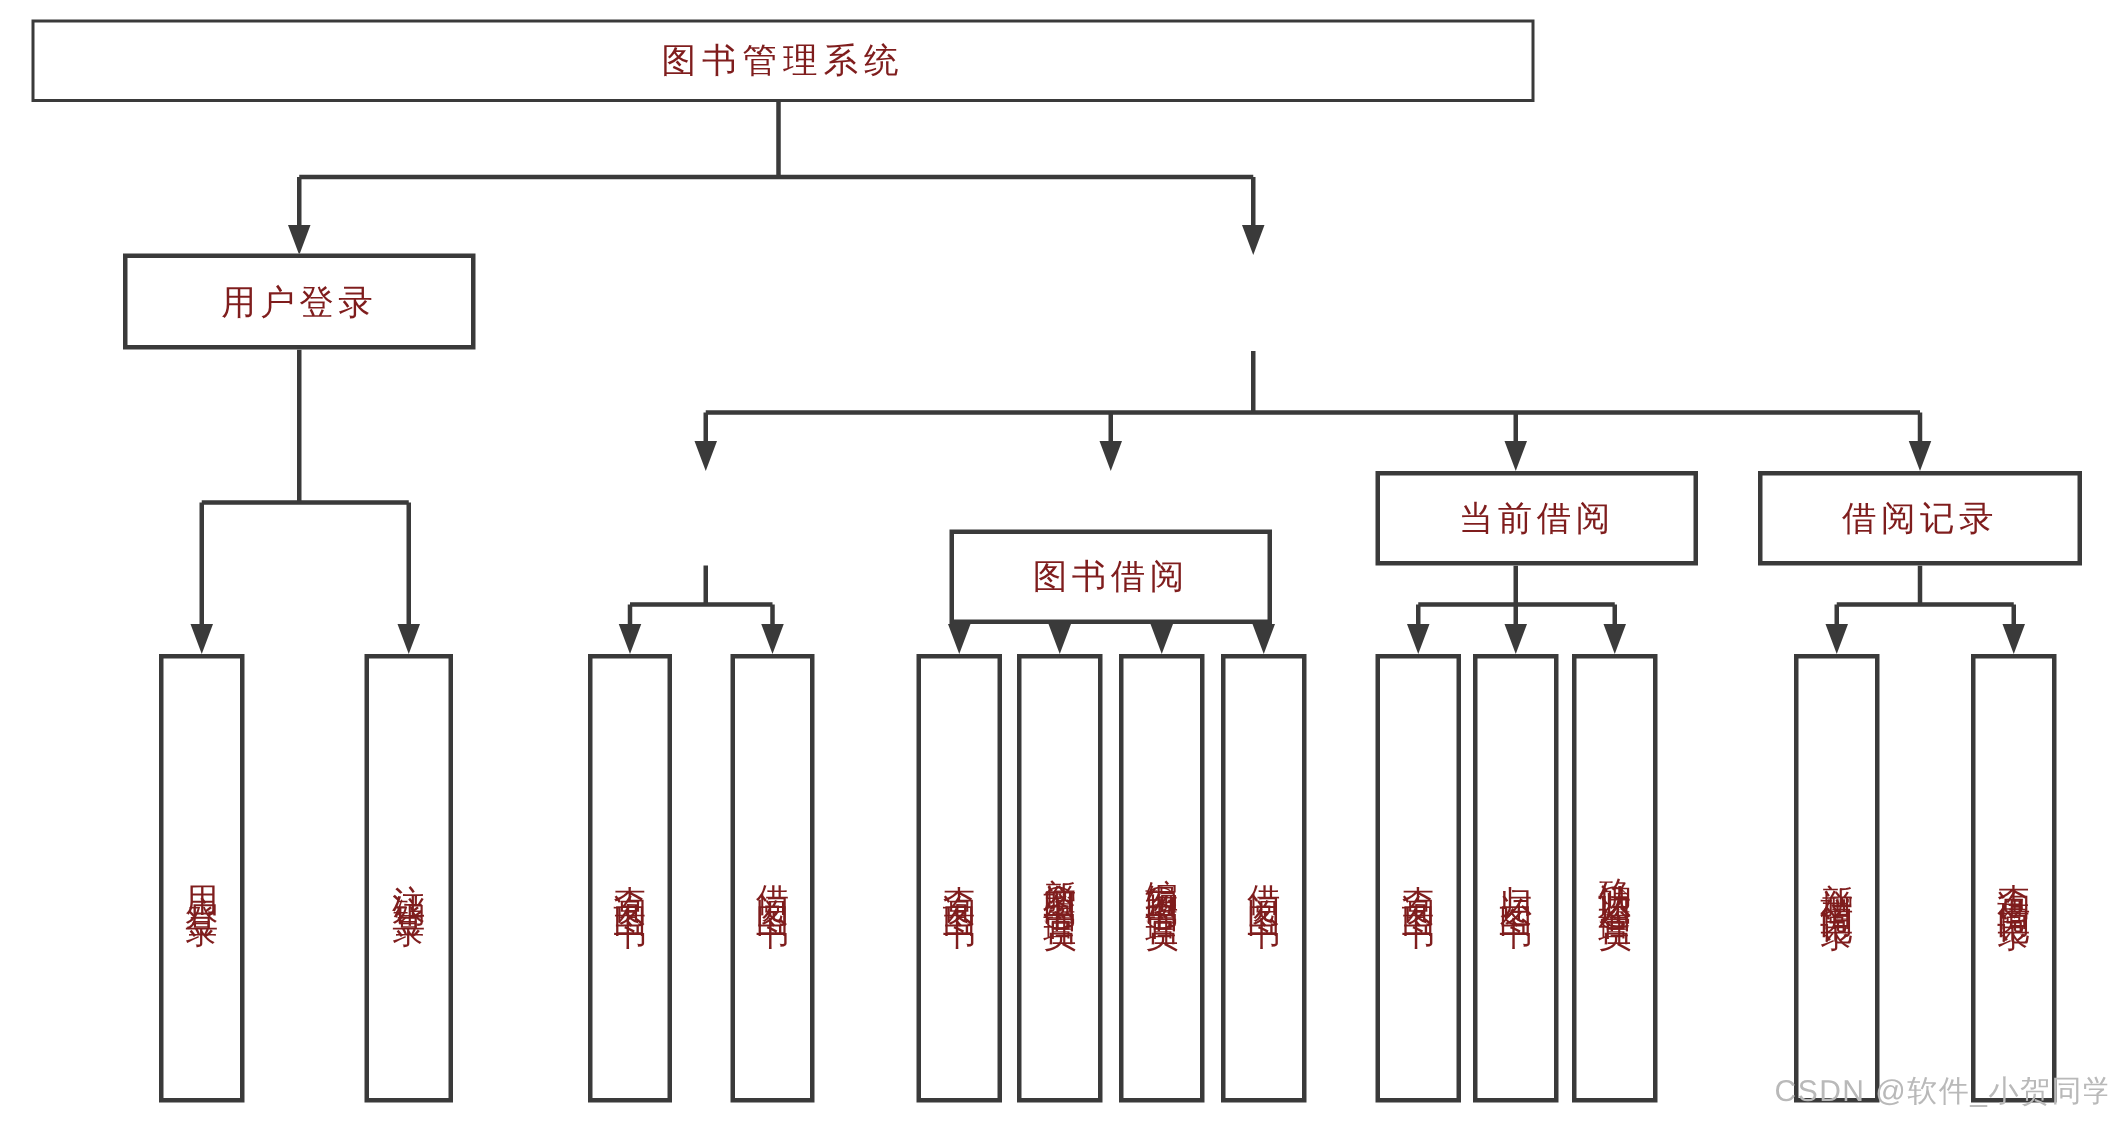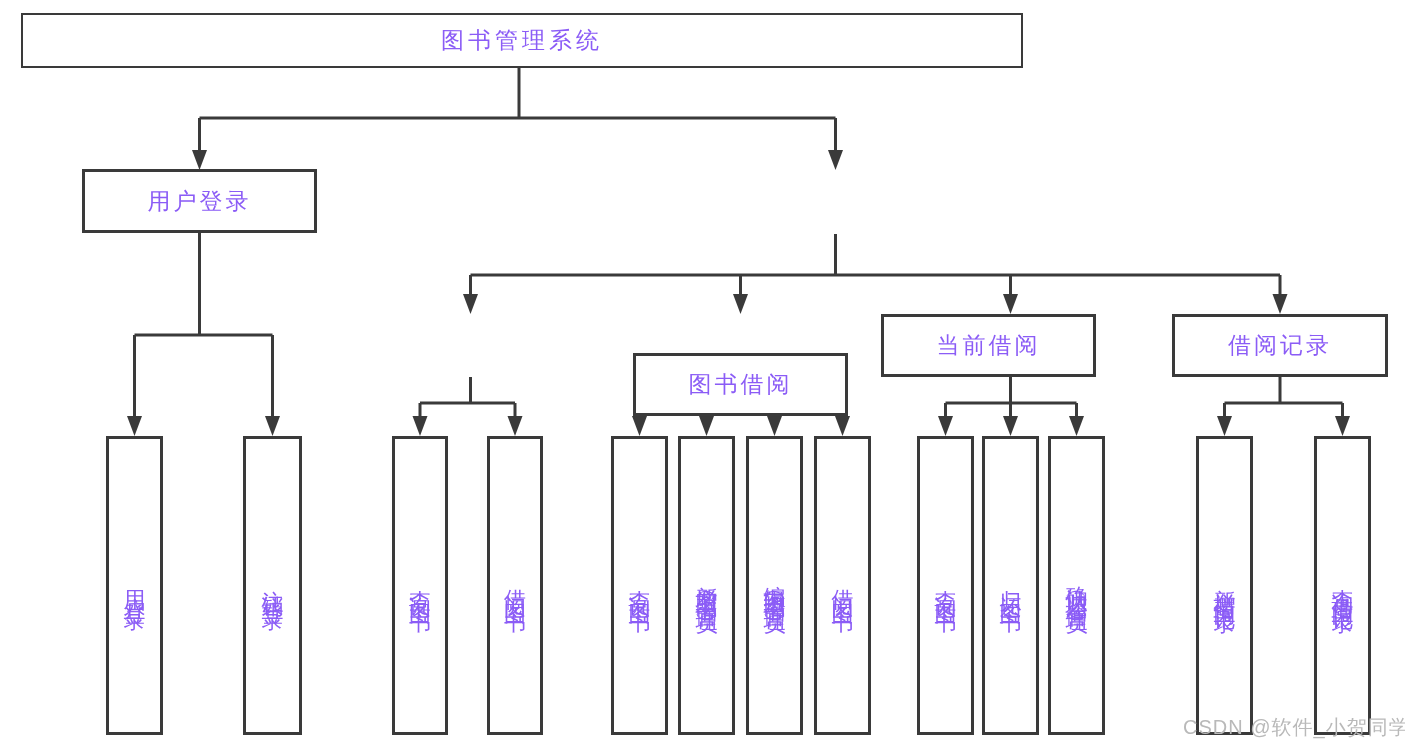--- a/index.html
+++ b/index.html
@@ -12,21 +12,21 @@
     overflow: hidden;
   }
   .node {
     position: absolute;
     box-sizing: border-box;
     background: #ffffff;
     border: 3px solid #3a3a3a;
     display: flex;
     align-items: center;
     justify-content: center;
-    color: #8b5cf6;
+    color: #7f1d1d;
     font-size: 23px;
     letter-spacing: 3px;
     white-space: nowrap;
   }
   .node.root {
     border-width: 2px;
     letter-spacing: 4px;
   }
   .node.leaf {
     writing-mode: vertical-rl;
@@ -109,21 +109,21 @@
     <span>图书管理系统</span>
   </div>
 
   <div class="node" style="left:82px; top:169px; width:235px; height:64px;">
     <span>用户登录</span>
   </div>
 
   <div class="node" style="left:633px; top:314px; width:215px; height:63px;margin-top:39px;">
     <span>图书借阅</span>
   </div>
-  <div class="node" style="left:881px; top:314px; width:215px; height:63px;">
+  <div class="node" style="left:917px; top:314px; width:215px; height:63px;">
     <span>当前借阅</span>
   </div>
   <div class="node" style="left:1172px; top:314px; width:216px; height:63px;">
     <span>借阅记录</span>
   </div>
 
   <div class="node leaf" style="left:106px; top:436px; width:57px; height:299px;">
     <span>用户登录</span>
   </div>
   <div class="node leaf" style="left:243px; top:436px; width:59px; height:299px;">

